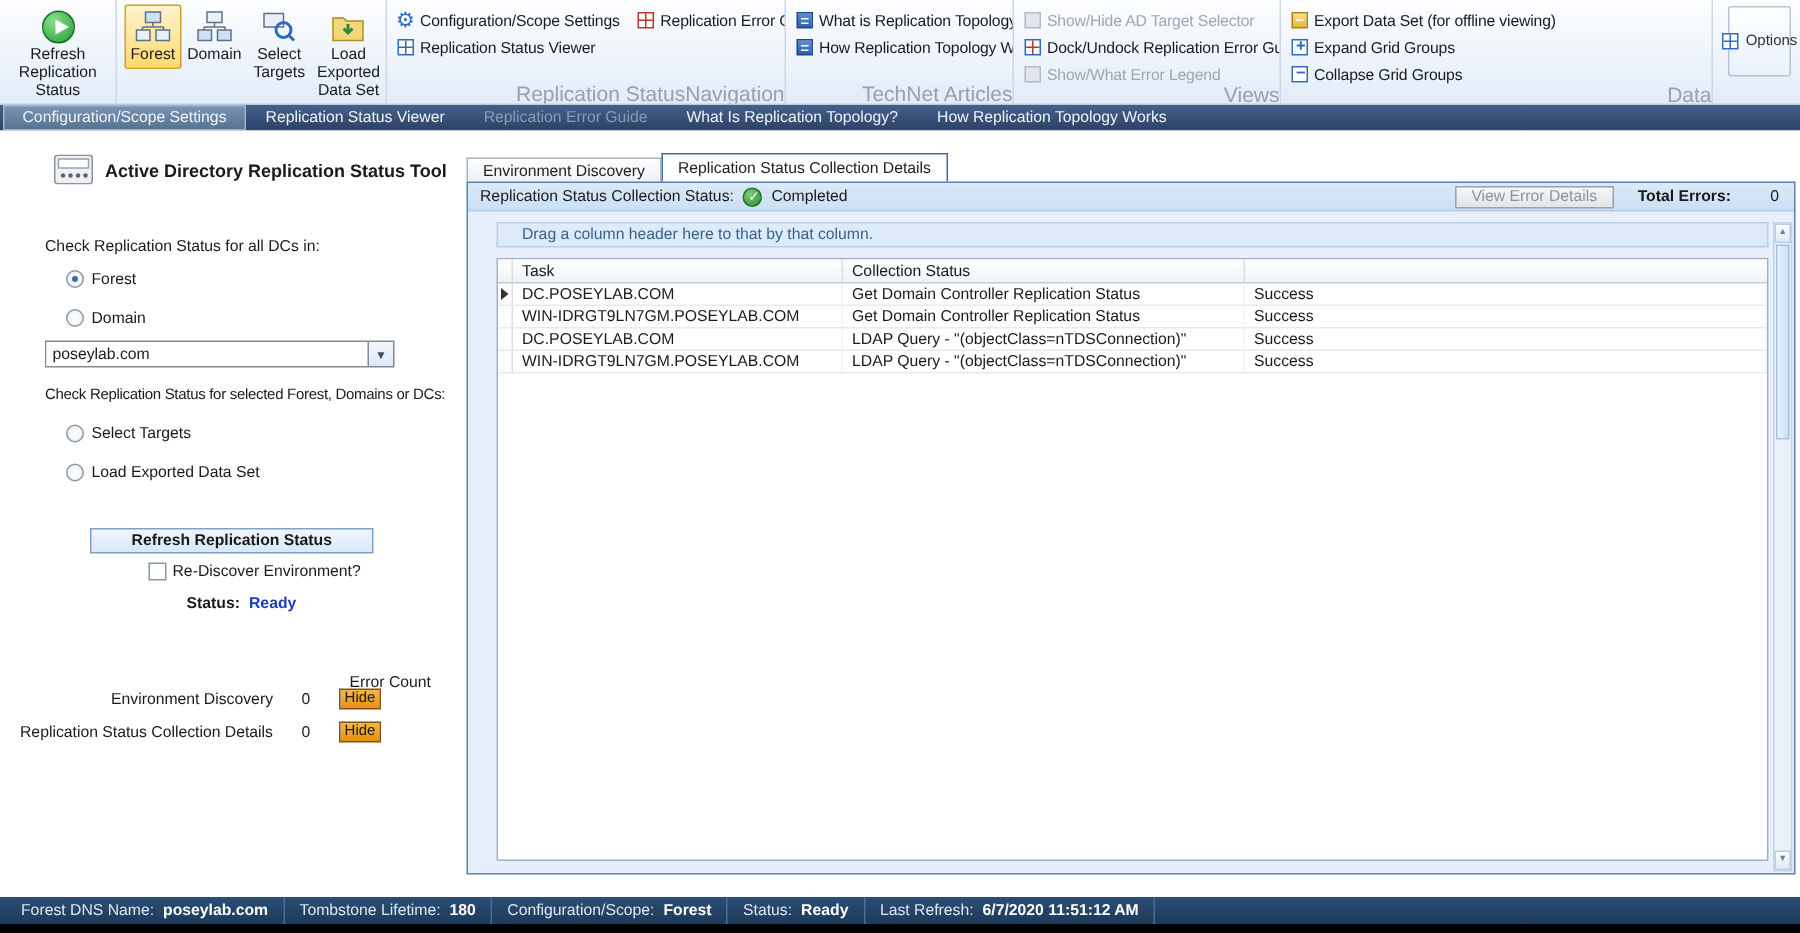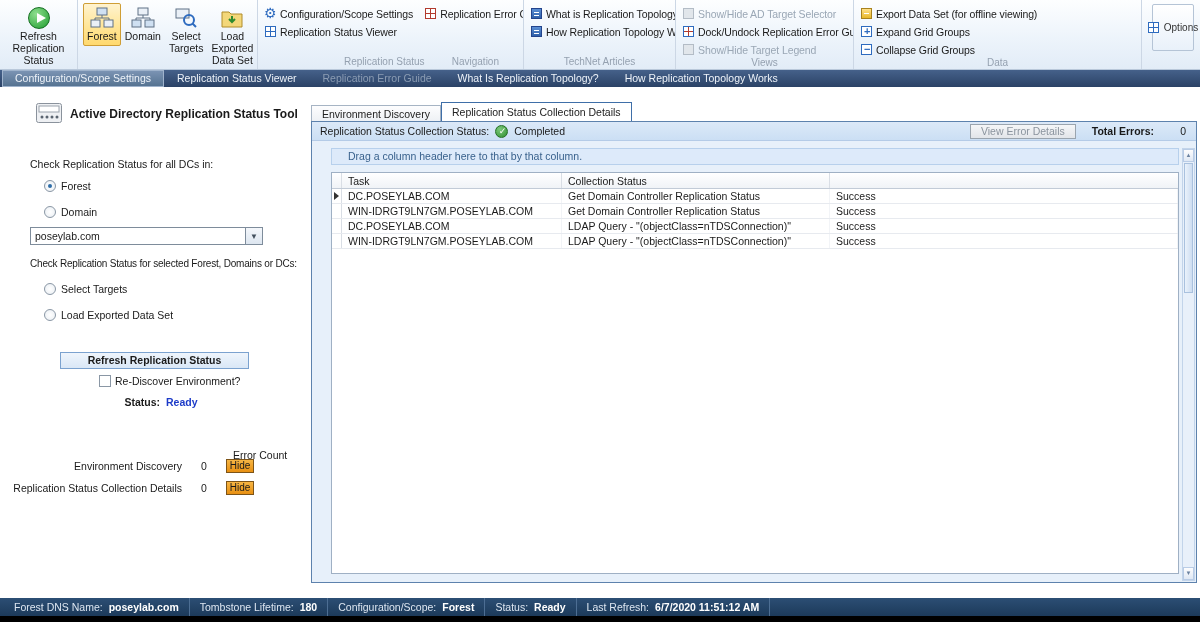--- a/index.html
+++ b/index.html
@@ -13,21 +13,21 @@
             border-bottom:1px solid #b9c8da; display:flex; }
   .rgroup { position:relative; border-right:1px solid #ccd7e5; display:flex; flex-direction:column; overflow:hidden; }
   .g-exec{width:78px;} .g-config{width:180px;} .g-rsnav{width:266px;}
   .g-technet{width:152px;} .g-views{width:178px;} .g-data{width:288px;}
   .g-options{flex:1; border-right:none;}
   .rgroup-body { flex:1; padding:3px 5px 0 5px; display:flex; align-items:flex-start; }
   .rgroup-body.center { justify-content:center; }
   .rgroup-body.col { flex-direction:column; gap:3px; align-items:flex-start; padding-top:6px; }
   .rgroup-body.row2col { gap:10px; padding-top:6px; }
   .colstack { display:flex; flex-direction:column; gap:3px; }
-  .rgroup-label { height:13px; line-height:12px; text-align:center; font-size:10px; color:#95a1b0; white-space:nowrap; }
+  .rgroup-label { height:13px; line-height:12px; text-align:right; font-size:14px; color:#95a1b0; white-space:nowrap; }
   .rgroup-label.two { display:flex; justify-content:space-between; padding:0 24px 0 86px; }
 
   .bigbtn { display:flex; flex-direction:column; align-items:center; text-align:center;
             padding:2px 3px; border:1px solid transparent; border-radius:2px; cursor:default; }
   .bigbtn .bi { width:24px; height:24px; margin-bottom:1px; display:flex; align-items:center; justify-content:center; }
   .bigbtn-label { font-size:10.5px; line-height:1.12; max-width:60px; white-space:normal; }
   .bigbtn.selected { background:linear-gradient(#fff3cf,#ffe8a2 45%,#ffd96e); border-color:#cf9e36; }
 
   .srow { display:flex; gap:8px; align-items:center; }
   .smallbtn { display:flex; gap:4px; align-items:center; font-size:10.5px; letter-spacing:-0.1px;
@@ -252,21 +252,21 @@
         <div class="smallbtn disabled">
           <span class="mi mi-gray"></span>
           <span>Show/Hide AD Target Selector</span>
         </div>
         <div class="smallbtn">
           <span class="mi mi-grid-mix"></span>
           <span>Dock/Undock Replication Error Guide</span>
         </div>
         <div class="smallbtn disabled">
           <span class="mi mi-gray"></span>
-          <span>Show/Hide Target Legend</span>
+          <span>Show/What Error Legend</span>
         </div>
       </div>
       <div class="rgroup-label">Views</div>
     </div>
 
     <div class="rgroup g-data">
       <div class="rgroup-body row2col">
         <div class="colstack">
           <div class="smallbtn">
             <span class="mi mi-yellow"></span>

